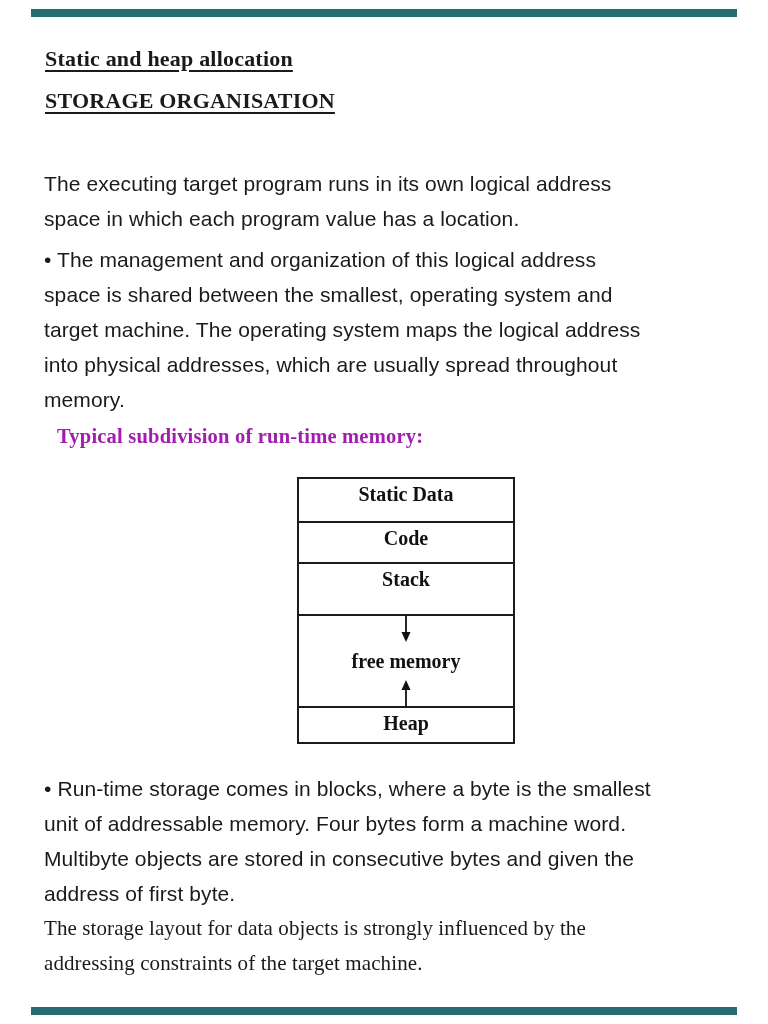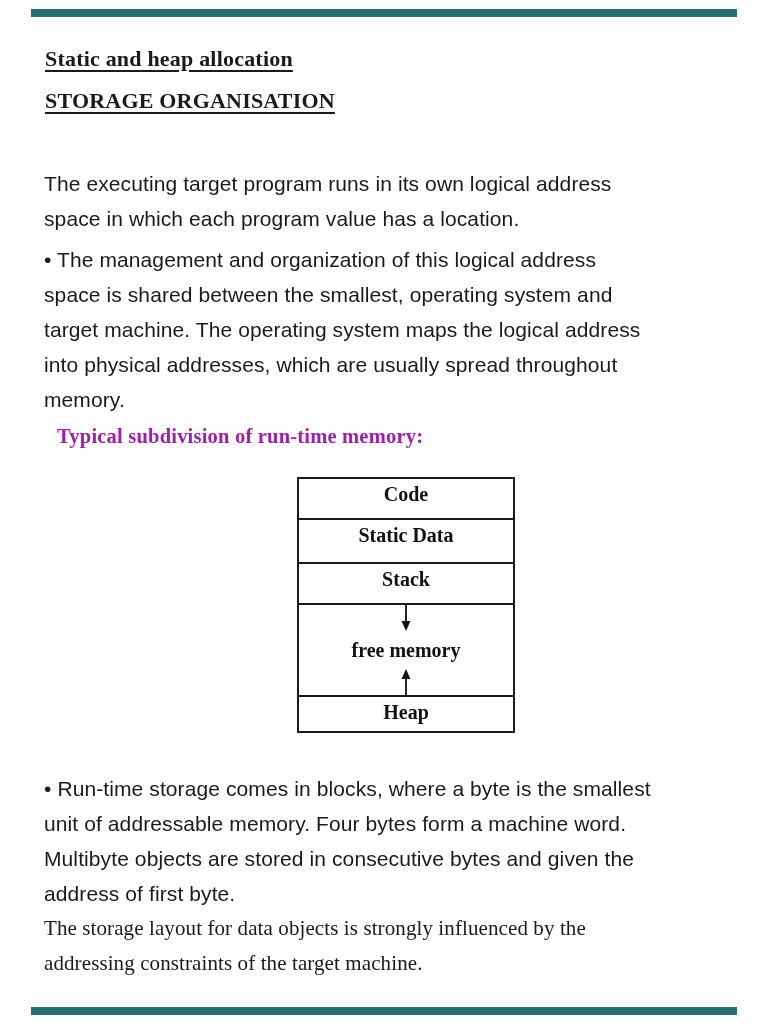--- a/index.html
+++ b/index.html
@@ -70,21 +70,21 @@
     text-align: center;
     font-family: "Liberation Serif", serif;
     font-weight: bold;
     font-size: 20px;
     color: #111111;
     box-sizing: border-box;
     padding-top: 4px;
   }
   .mrow.code        { height: 41px; }
   .mrow.static-data { height: 44px; }
-  .mrow.stack       { height: 41px; }
+  .mrow.stack       { height: 52px; }
   .mrow.free {
     height: 92px;
     position: relative;
     padding-top: 0;
   }
   .mrow.heap        { height: 34px; border-bottom: none; }
 
   .free-label {
     position: absolute;
     top: 50%; left: 50%;
@@ -114,22 +114,22 @@
 space in which each program value has a location.</div>
 <div class="para p2">• The management and organization of this logical address
 space is shared between the smallest, operating system and
 target machine. The operating system maps the logical address
 into physical addresses, which are usually spread throughout
 memory.</div>
 
 <div class="fig-caption">Typical subdivision of run-time memory:</div>
 
 <div class="mem-diagram">
+  <div class="mrow static-data">Static Data</div>
   <div class="mrow code">Code</div>
-  <div class="mrow static-data">Static Data</div>
   <div class="mrow stack">Stack</div>
   <div class="mrow free">
     <svg class="arrow down" viewBox="0 0 14 26" xmlns="http://www.w3.org/2000/svg">
       <line x1="7" y1="0" x2="7" y2="18" stroke="#111" stroke-width="1.8"></line>
       <polygon points="2.5,16 11.5,16 7,26" fill="#111"></polygon>
     </svg>
     <span class="free-label">free memory</span>
     <svg class="arrow up" viewBox="0 0 14 26" xmlns="http://www.w3.org/2000/svg">
       <polygon points="7,0 2.5,10 11.5,10" fill="#111"></polygon>
       <line x1="7" y1="8" x2="7" y2="26" stroke="#111" stroke-width="1.8"></line>

